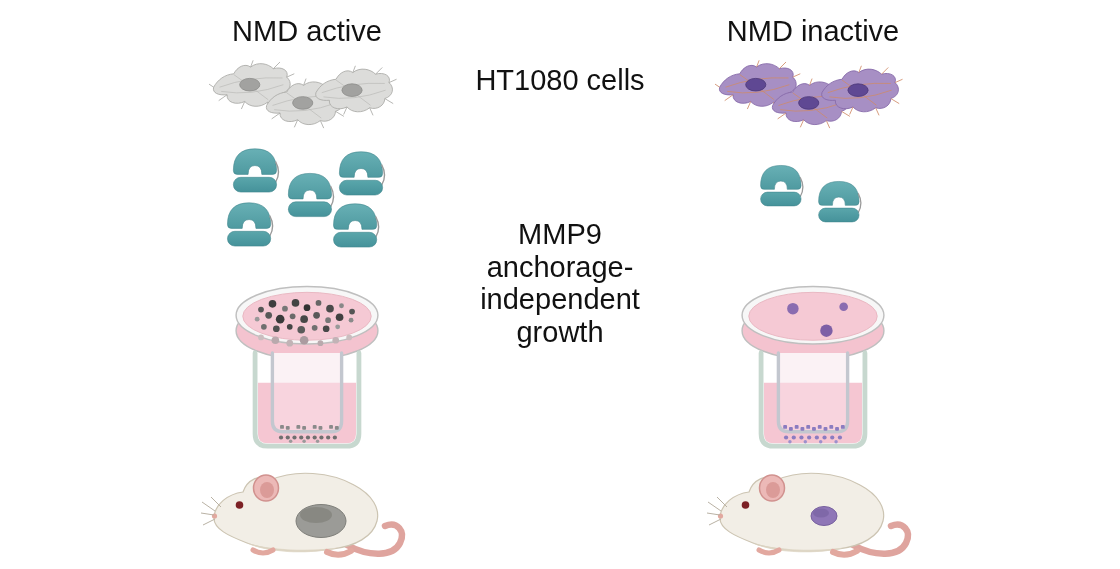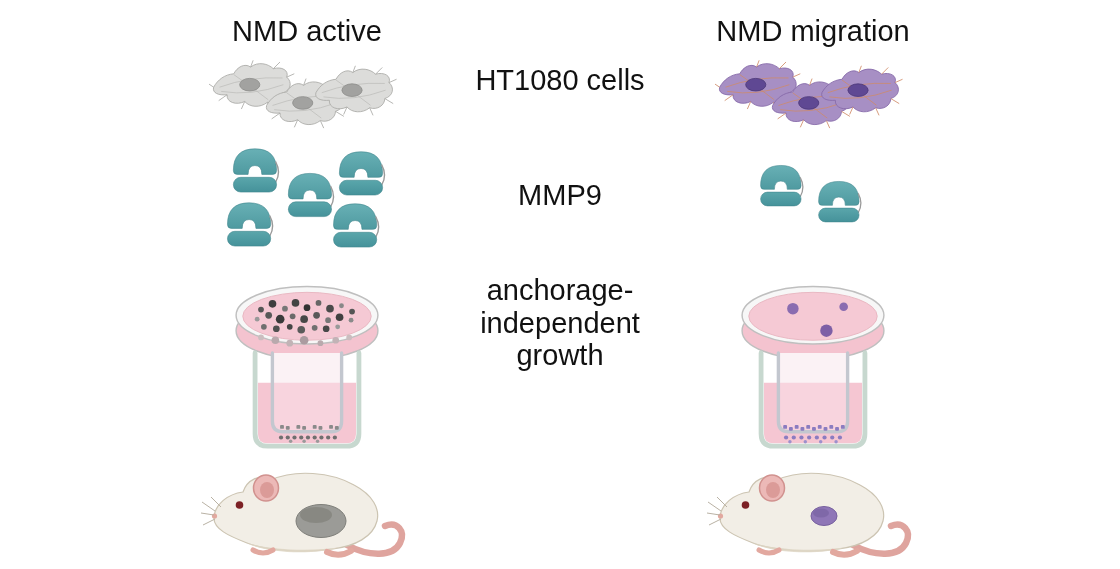--- a/index.html
+++ b/index.html
@@ -12,33 +12,33 @@
   }
   .hdr{grid-row:1;display:flex;align-items:flex-end;justify-content:center;
        font-size:29px;padding-bottom:4px;white-space:nowrap;}
   .hdr-l{grid-column:2;}
   .hdr-r{grid-column:4;}
   .ic{display:flex;align-items:center;justify-content:center;}
   .cl{grid-column:2;}
   .cc{grid-column:3;}
   .cr{grid-column:4;}
   .r2{grid-row:2;} .r3{grid-row:3;} .r4{grid-row:4;margin-top:48px;} .r5{grid-row:5;} .r6{grid-row:6;}
-  .lab{display:flex;align-items:center;justify-content:center;text-align:center;
+  .lab{display:flex;align-items:flex-end;justify-content:center;text-align:center;
        font-size:29px;line-height:1.12;}
   .lab span{max-width:252px;}
   .lab-top{align-items:flex-start;padding-top:12px;text-align:right;}
   svg{display:block;}
 </style>
 </head>
 <body>
 
 <div class="fig">
 
   <div class="hdr hdr-l">NMD active</div>
-  <div class="hdr hdr-r">NMD migration</div>
+  <div class="hdr hdr-r">NMD inactive</div>
 
   <div class="ic cl r2">
     <svg width="196" height="84" viewBox="0 0 210 92">
       <g stroke="#a9a9a6" stroke-width="1">
         <g transform="translate(0,6) scale(0.92)">
           <path d="M3,33 C8,24 16,18 27,17 C31,9 40,4 47,9 C56,2 68,5 74,11 C84,8 93,13 90,21 C97,27 95,37 85,40 C85,48 76,54 67,51 C58,58 46,57 40,50 C30,55 18,51 19,42 C9,43 1,40 3,33 Z" fill="#dcdcda"></path>
           <path d="M47,9 L50,1 M74,11 L82,3 M90,21 L99,17 M85,40 L95,46 M67,51 L71,60 M40,50 L36,59 M19,42 L9,49 M3,33 L-3,29" fill="none"></path>
           <path d="M10,33 Q45,20 85,22 M12,38 Q48,44 86,30 M27,18 Q50,34 68,48" fill="none" stroke="#b9b9b6" stroke-width="0.8"></path>
           <ellipse cx="46" cy="30" rx="12" ry="7.5" fill="#a2a2a0" stroke="#8e8e8c"></ellipse>
         </g>

